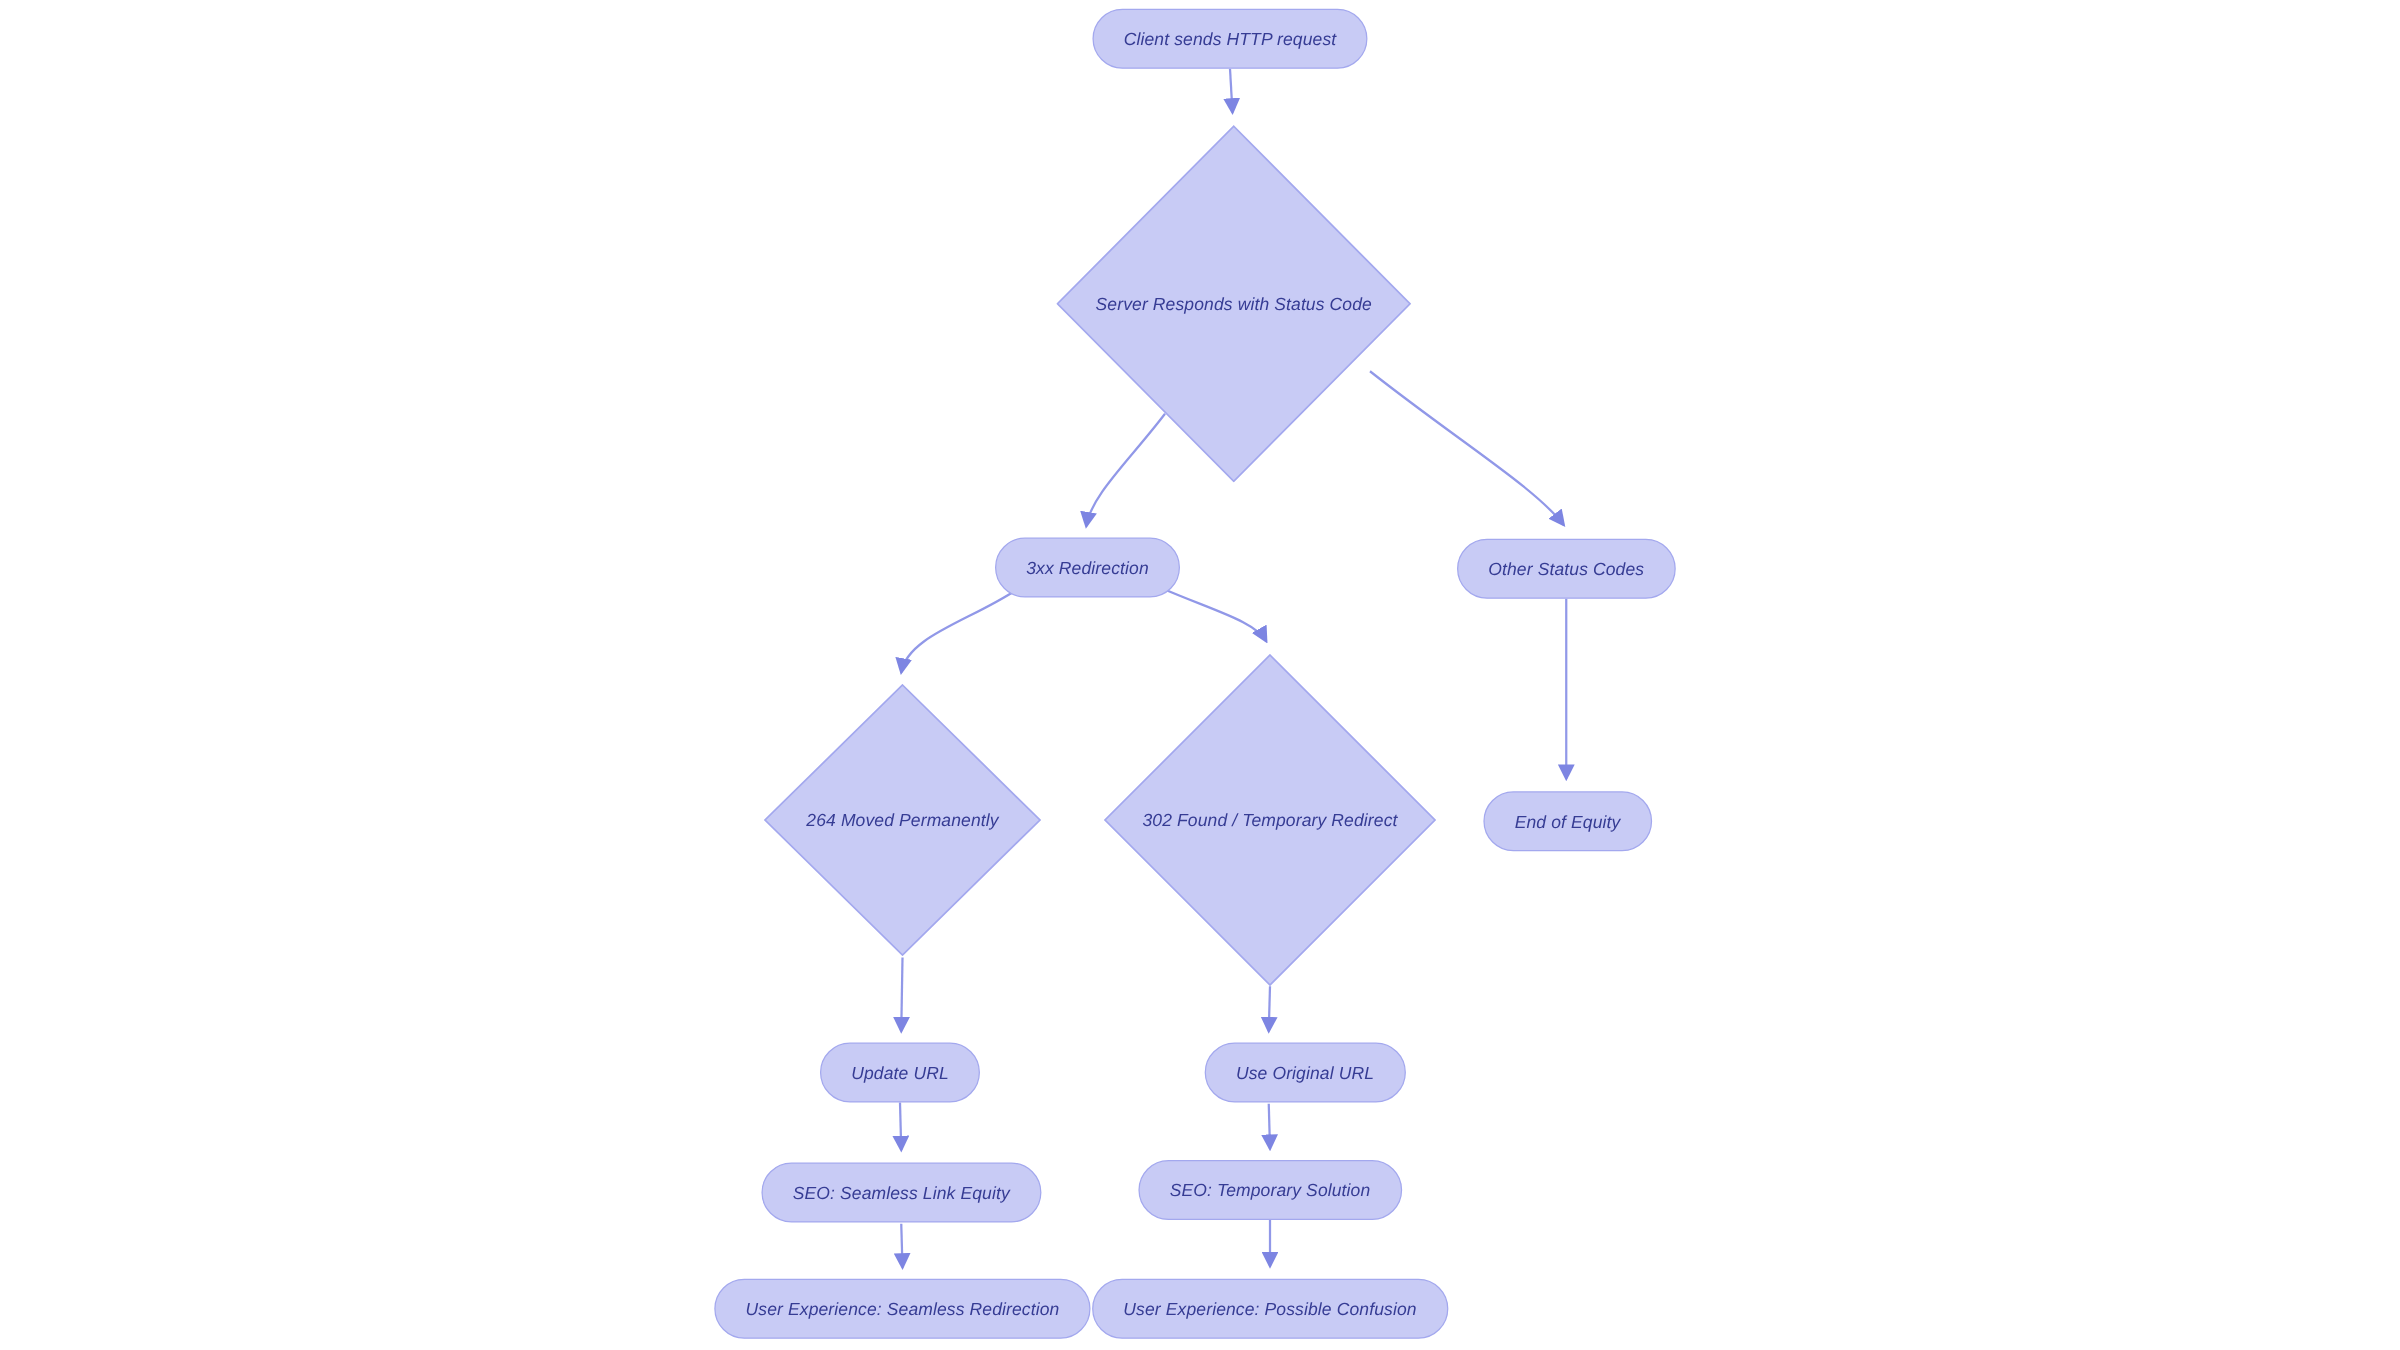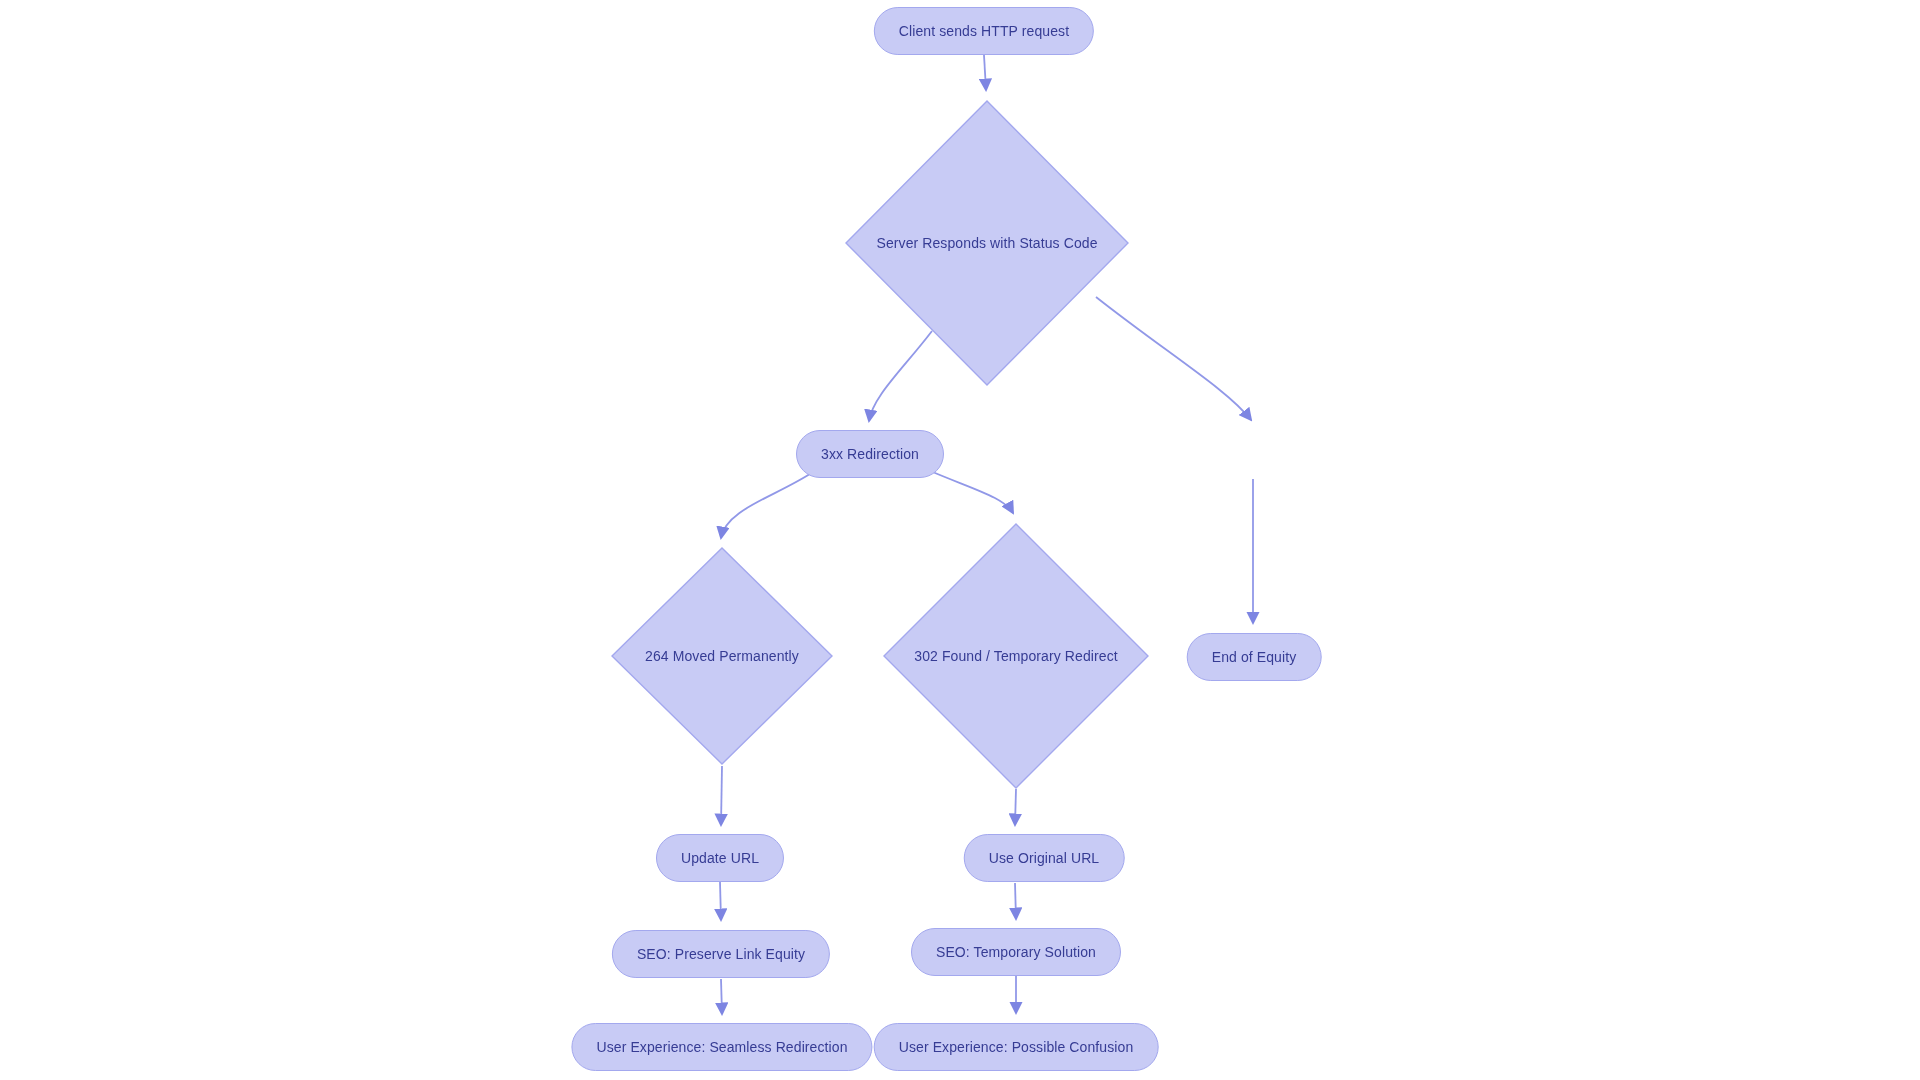--- a/index.html
+++ b/index.html
@@ -13,21 +13,21 @@
   }
   * { margin: 0; padding: 0; box-sizing: border-box; }
   html, body {
     width: 1920px; height: 1080px;
     background: var(--background);
     font-family: "Liberation Sans", "DejaVu Sans", sans-serif;
     overflow: hidden;
   }
   .canvas {
     position: relative;
-    width: 1850px; height: 1080px;
+    width: 1850px; height: 1080px; font-style: italic;
   }
   .edges {
     position: absolute;
     left: 0; top: 0;
     width: 1920px; height: 1080px;
     z-index: 1;
   }
   .edges path.edge-line {
     fill: none;
     stroke: var(--edge);
@@ -96,20 +96,21 @@
 
   <div class="node diamond" style="left:987px; top:243px; width:284px; height:286px;">
     <svg width="284" height="286" viewBox="0 0 284 286">
       <polygon points="142,1 283,143 142,285 1,143"></polygon>
     </svg>
     <span class="diamond-label">Server Responds with Status Code</span>
   </div>
 
   <div class="node pill" style="left:870px; top:454px;">3xx Redirection</div>
 
+  <div class="node pill" style="left:1253px; top:455px;">Other Status Codes</div>
 
   <div class="node diamond" style="left:722px; top:656px; width:222px; height:218px;">
     <svg width="222" height="218" viewBox="0 0 222 218">
       <polygon points="111,1 221,109 111,217 1,109"></polygon>
     </svg>
     <span class="diamond-label">264 Moved Permanently</span>
   </div>
 
   <div class="node diamond" style="left:1016px; top:656px; width:266px; height:266px;">
     <svg width="266" height="266" viewBox="0 0 266 266">
@@ -117,21 +118,21 @@
     </svg>
     <span class="diamond-label">302 Found / Temporary Redirect</span>
   </div>
 
   <div class="node pill" style="left:1254px; top:657px;">End of Equity</div>
 
   <div class="node pill" style="left:720px; top:858px;text-align:right;">Update URL</div>
 
   <div class="node pill" style="left:1044px; top:858px;">Use Original URL</div>
 
-  <div class="node pill" style="left:721px; top:954px;">SEO: Preserve Link Equity</div>
+  <div class="node pill" style="left:721px; top:954px;">SEO: Seamless Link Equity</div>
 
   <div class="node pill" style="left:722px; top:1047px;">User Experience: Seamless Redirection</div>
 
   <div class="node pill" style="left:1016px; top:952px;">SEO: Temporary Solution</div>
 
   <div class="node pill" style="left:1016px; top:1047px;">User Experience: Possible Confusion</div>
 
 </div>
 
 </body></html>

